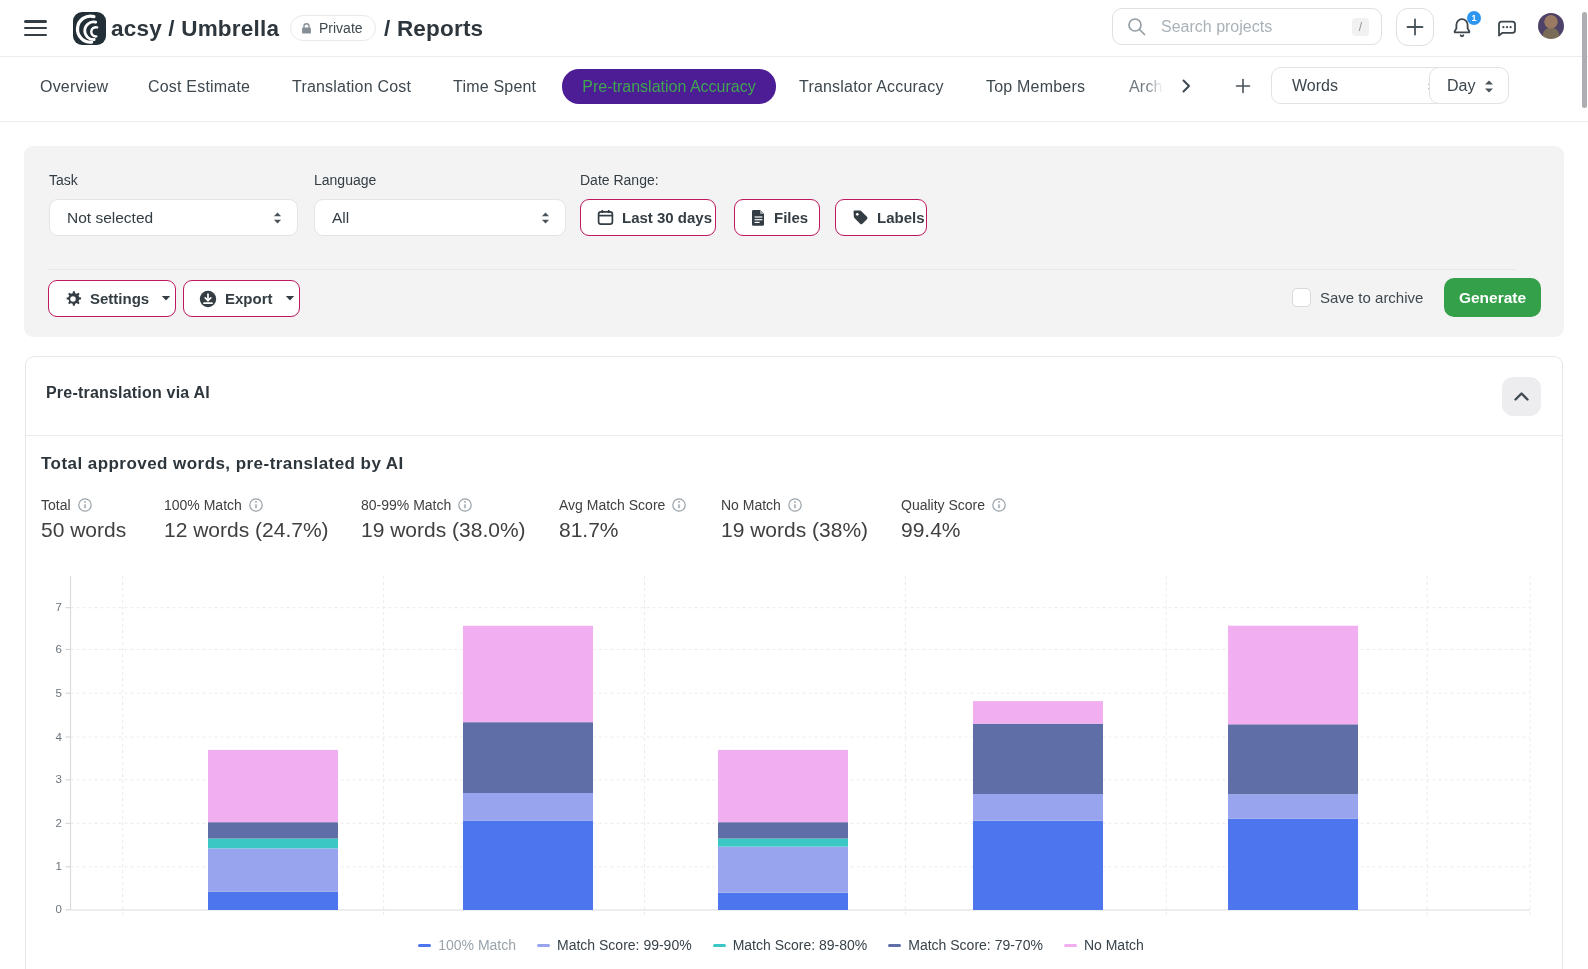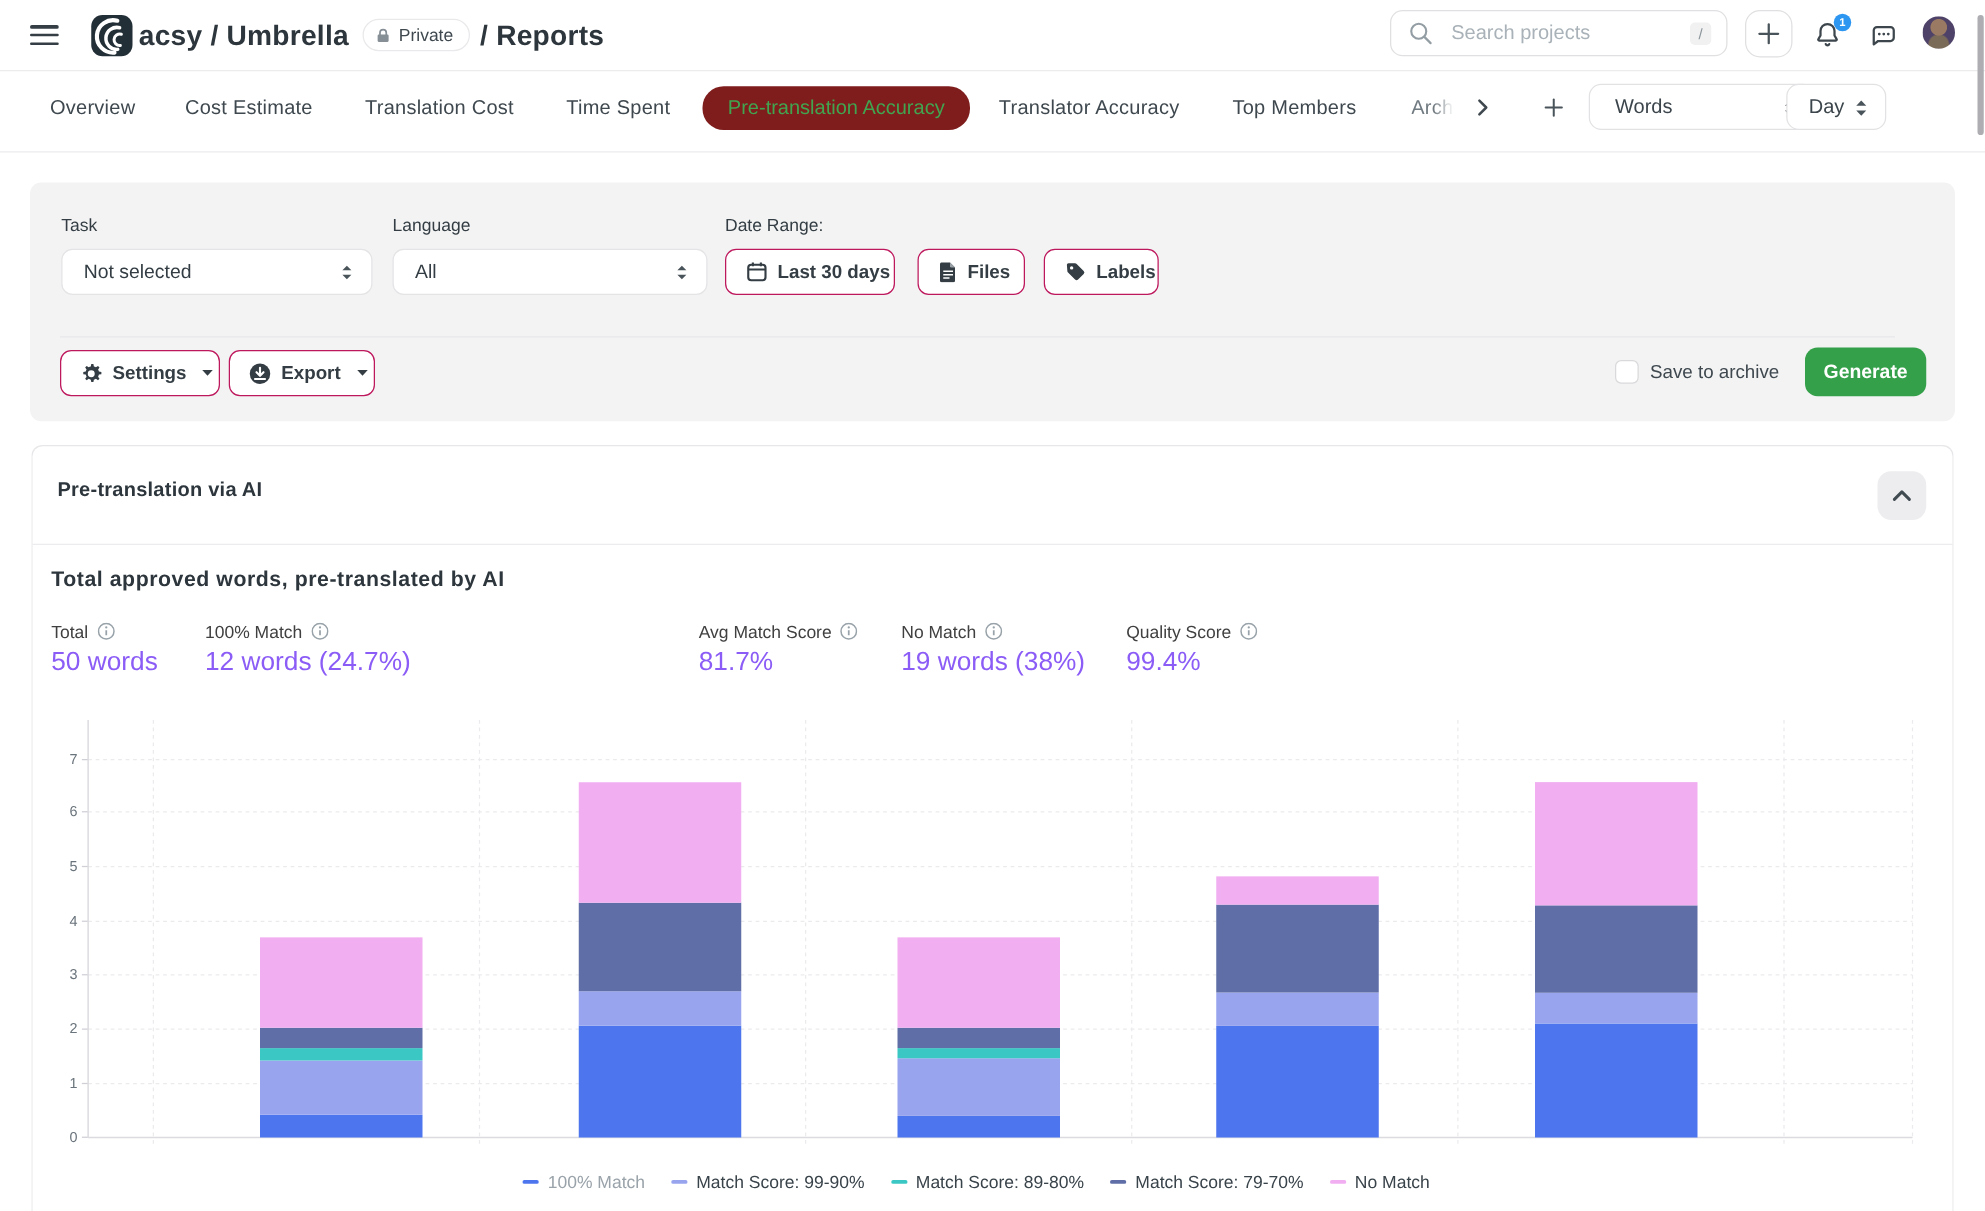--- a/index.html
+++ b/index.html
@@ -17,41 +17,41 @@
   .searchbox { position:absolute; left:1112px; top:8px; width:270px; height:37px; border:1px solid #e0e0e2; border-radius:10px; background:#fff; }
   .searchbox .ph { position:absolute; left:48px; top:9px; font-size:16px; color:#a9b2b8; }
   .slashkey { position:absolute; right:12px; top:9px; width:17px; height:18px; background:#f1f1f2; border-radius:4px; color:#8a949a; font-size:12px; text-align:center; line-height:18px; }
   .plusbtn { position:absolute; left:1396px; top:8px; width:38px; height:38px; border:1px solid #e0e0e2; border-radius:12px; background:#fff; }
   .avatar { position:absolute; left:1538px; top:13px; width:26px; height:26px; border-radius:50%; background:radial-gradient(circle 7px at 50% 34%, #9a7a62 0 90%, transparent 100%), radial-gradient(circle 9px at 50% 88%, #7a6a58 0 85%, transparent 100%), radial-gradient(circle at 50% 50%, #4e4268 0 70%, #3f3758 100%); }
   .badge1 { position:absolute; left:1467px; top:11px; width:14px; height:14px; border-radius:50%; background:#2d96f0; color:#fff; font-size:9px; font-weight:700; text-align:center; line-height:14px; }
 
   
   .tabbar { position:absolute; left:0; top:58px; width:1588px; height:64px; border-bottom:1px solid #ececee; background:#fff; }
   .tab { position:absolute; top:0; height:57px; display:flex; align-items:center; font-size:16px; color:#3e484e; white-space:nowrap; letter-spacing:0.2px; }
-  .tab-pill { position:absolute; left:562px; top:11px; width:214px; height:35px; border-radius:17px; background:#7f1d1d; color:#41a550; font-size:16px; display:flex; align-items:center; justify-content:center; }
+  .tab-pill { position:absolute; left:562px; top:11px; width:214px; height:35px; border-radius:17px; background:#4c1d95; color:#41a550; font-size:16px; display:flex; align-items:center; justify-content:center; }
   .select { position:absolute; height:37px; border:1px solid #e2e2e4; border-radius:10px; background:#fff; font-size:16px; color:#3b454b; display:flex; align-items:center; }
 
   
   .fpanel { position:absolute; left:24px; top:146px; width:1540px; height:191px; background:#f3f3f4; border-radius:9px; }
   .flabel { position:absolute; font-size:14px; color:#333d43; font-weight:400; }
   .fselect { position:absolute; height:37px; background:#fff; border:1px solid #e4e4e6; border-radius:9px; font-size:15.5px; color:#333d43; }
   .fbtn { position:absolute; height:37px; background:#fff; border:1px solid #be185d; border-radius:9px; font-size:15px; font-weight:700; color:#333d43; display:flex; align-items:center; }
   .fdivider { position:absolute; left:48px; top:269px; width:1468px; height:1px; background:#e7e7e9; }
   .genbtn { position:absolute; left:1444px; top:278px; width:97px; height:39px; background:#35a04a; border-radius:10px; color:#fff; font-size:15.5px; font-weight:700; text-align:center; line-height:39px; }
   .checkbox { position:absolute; left:1292px; top:288px; width:19px; height:19px; background:#fff; border:1px solid #d9d9db; border-radius:5px; }
 
   
   .card { position:absolute; left:25px; top:356px; width:1538px; height:700px; background:#fff; border:1px solid #e7e7e9; border-radius:9px 9px 0 0; border-bottom:none; }
   .card h2 { position:absolute; left:20px; top:27px; font-size:16px; font-weight:700; color:#2d363c; letter-spacing:0.2px; }
   .collapse { position:absolute; right:21px; top:20px; width:39px; height:39px; background:#ededef; border-radius:11px; }
   .cdivider { position:absolute; left:0; top:78px; width:100%; height:1px; background:#ececee; }
   .ctitle { position:absolute; left:15px; top:97px; font-size:17px; font-weight:700; color:#2d363c; letter-spacing:0.45px; }
   .stat { position:absolute; top:140px; }
   .stat .lb { font-size:14px; color:#404040; display:flex; align-items:flex-start; gap:7px; }
-  .stat .vl { font-size:21px; color:#8b5cf6; margin-top:5px; font-weight:400; }
+  .stat .vl { font-size:21px; color:#404040; margin-top:5px; font-weight:400; }
 
   .legend { position:absolute; left:-13px; top:937px; width:1588px; display:flex; justify-content:center; gap:21px; font-size:14px; color:#39434a; }
   .legend .it { display:flex; align-items:center; gap:7px; }
   .legend .dash { width:13px; height:3px; border-radius:2px; }
 
   .scrollbar { position:absolute; right:1px; top:12px; width:5px; height:96px; background:#aeaeb2; border-radius:3px; }
 </style>
 </head>
 <body>
 <div class="page">
@@ -244,20 +244,28 @@
           </svg></div>
         <div class="vl">50 words</div>
       </div>
     <div class="stat" style="left:138px;">
         <div class="lb">100% Match <svg width="14" height="14" viewBox="0 0 14 14" style="margin-top:1px;">
             <circle cx="7" cy="7" r="6.2" fill="none" stroke="#98a2a9" stroke-width="1.2"></circle>
             <line x1="7" y1="6.2" x2="7" y2="10.2" stroke="#98a2a9" stroke-width="1.4"></line>
             <circle cx="7" cy="3.9" r="0.9" fill="#98a2a9"></circle>
           </svg></div>
         <div class="vl">12 words (24.7%)</div>
+      </div>
+    <div class="stat" style="left:335px;">
+        <div class="lb">80-99% Match <svg width="14" height="14" viewBox="0 0 14 14" style="margin-top:1px;">
+            <circle cx="7" cy="7" r="6.2" fill="none" stroke="#98a2a9" stroke-width="1.2"></circle>
+            <line x1="7" y1="6.2" x2="7" y2="10.2" stroke="#98a2a9" stroke-width="1.4"></line>
+            <circle cx="7" cy="3.9" r="0.9" fill="#98a2a9"></circle>
+          </svg></div>
+        <div class="vl">19 words (38.0%)</div>
       </div>
     <div class="stat" style="left:533px;">
         <div class="lb">Avg Match Score <svg width="14" height="14" viewBox="0 0 14 14" style="margin-top:1px;">
             <circle cx="7" cy="7" r="6.2" fill="none" stroke="#98a2a9" stroke-width="1.2"></circle>
             <line x1="7" y1="6.2" x2="7" y2="10.2" stroke="#98a2a9" stroke-width="1.4"></line>
             <circle cx="7" cy="3.9" r="0.9" fill="#98a2a9"></circle>
           </svg></div>
         <div class="vl">81.7%</div>
       </div>
     <div class="stat" style="left:695px;">

